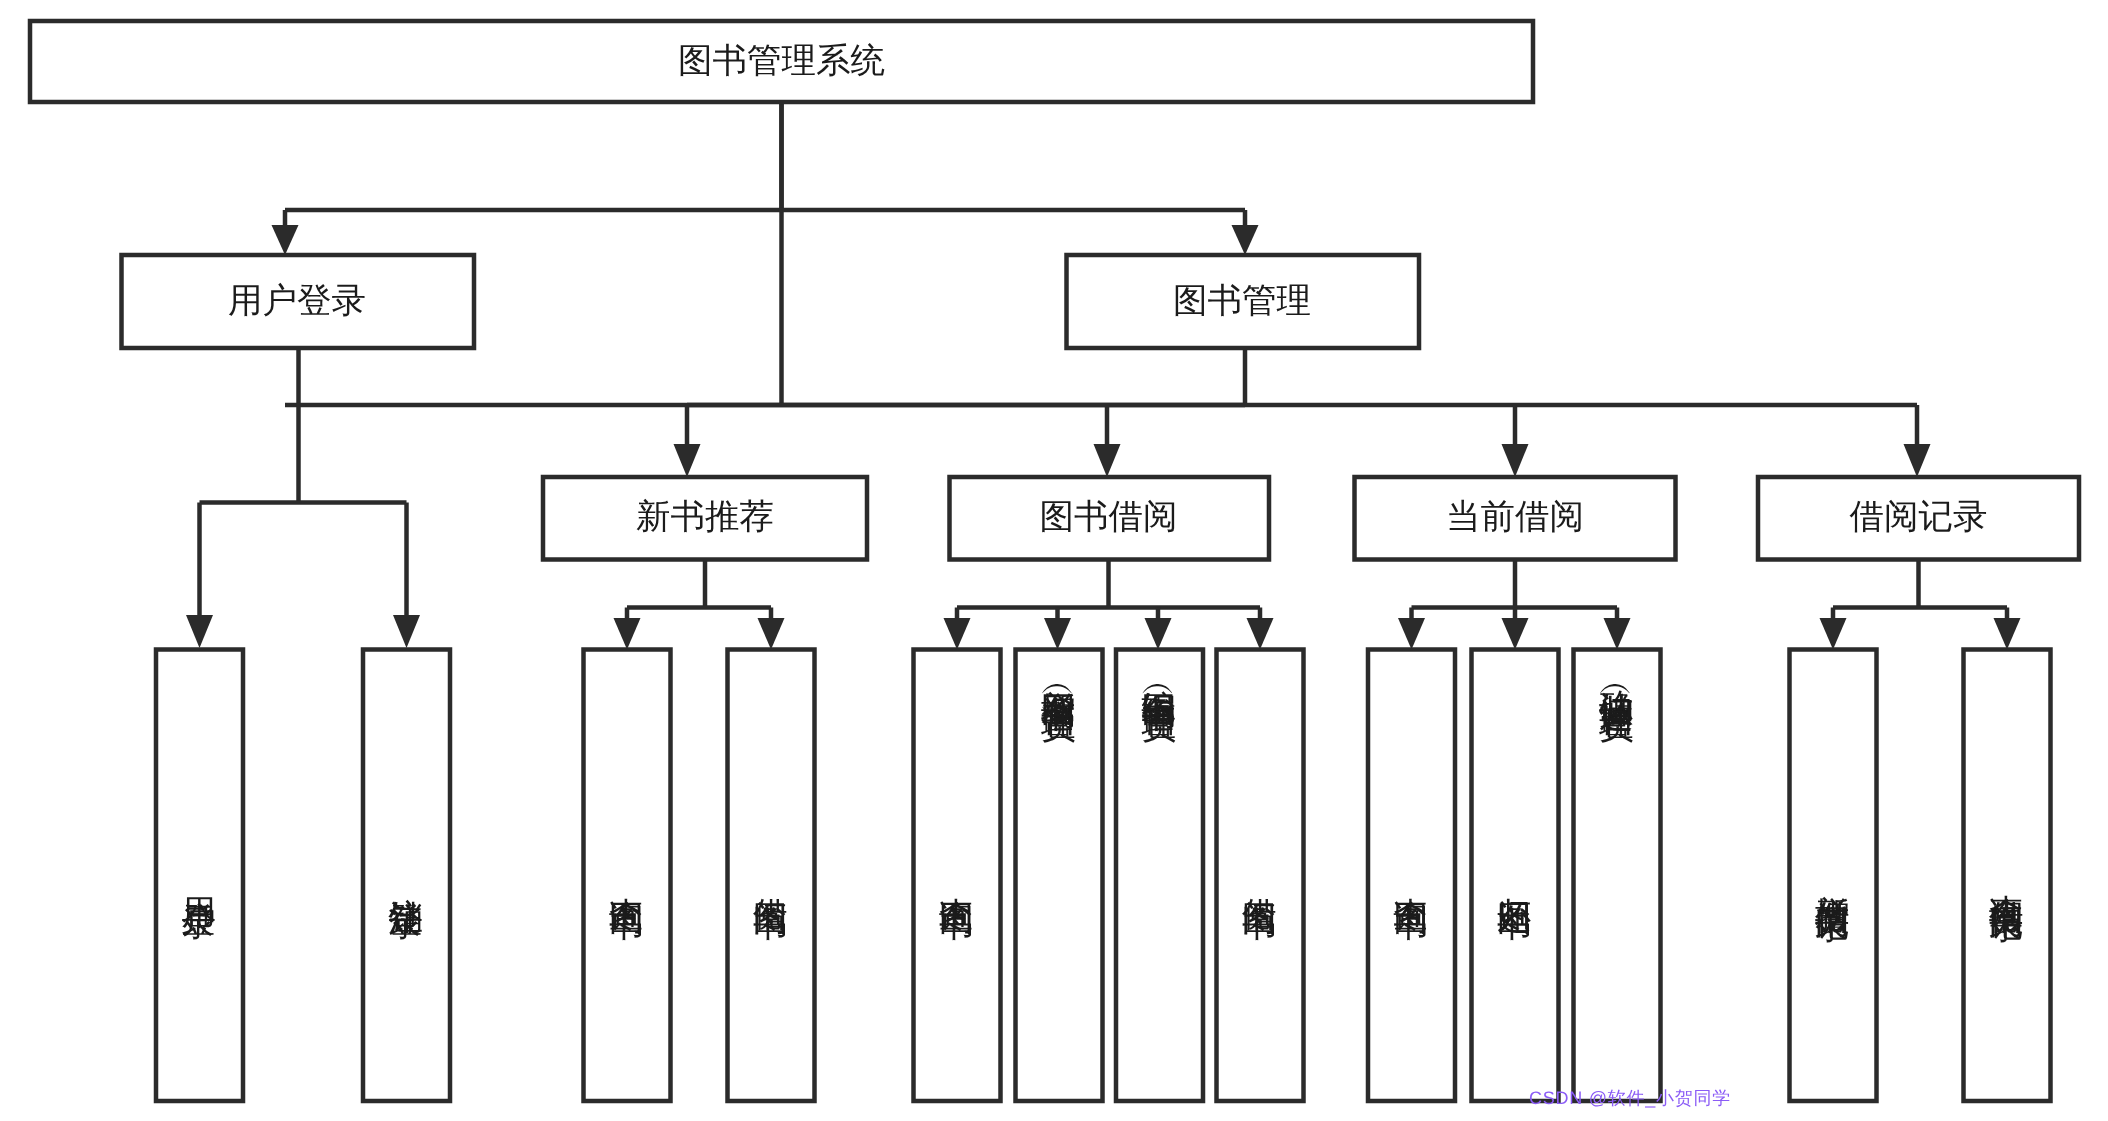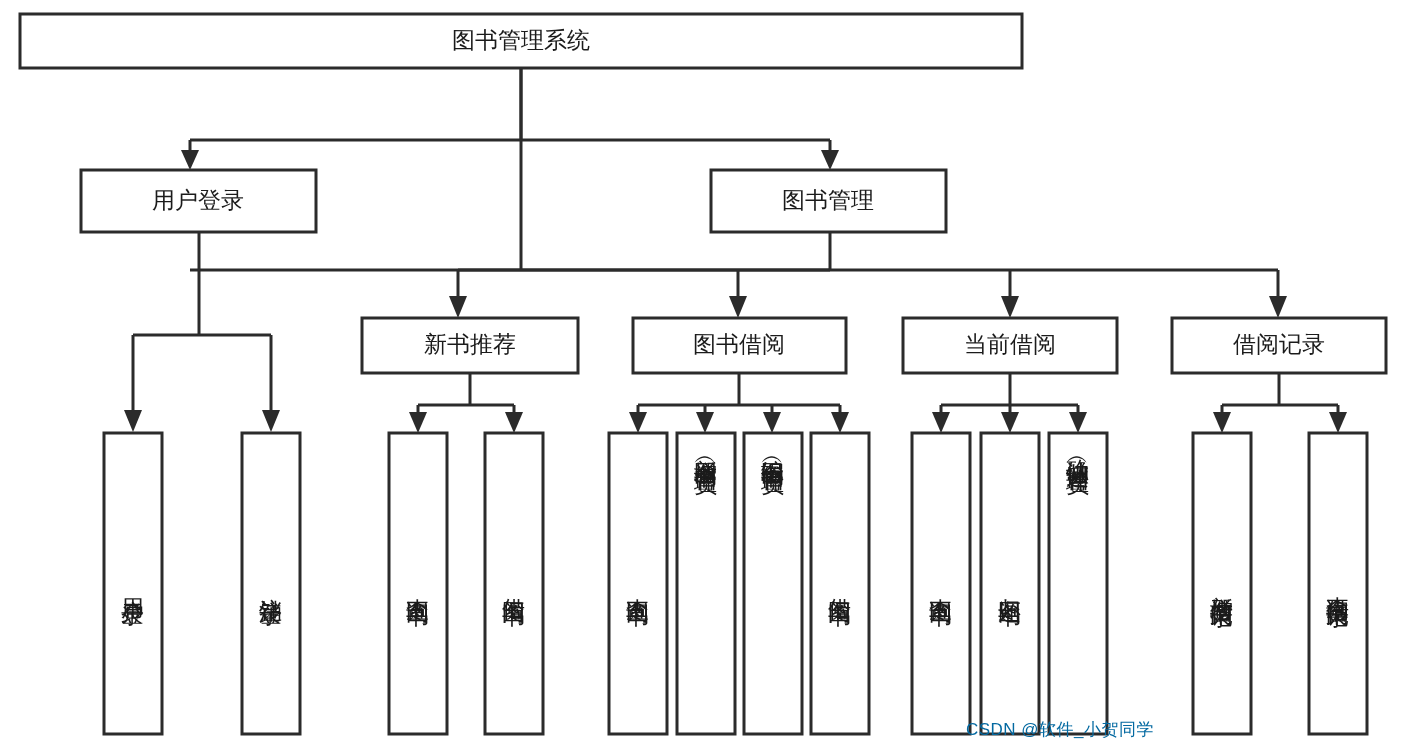--- a/index.html
+++ b/index.html
@@ -63,22 +63,22 @@
     line-height: 1.05;
     color: #1b1b1b;
     letter-spacing: 2px;
     white-space: nowrap;
   }
   .watermark {
     position: absolute;
     right: 6px;
     bottom: 6px;
     font-family: "Liberation Sans", "DejaVu Sans", sans-serif;
-    font-size: 17px;
-    color: #0369a1;
+    font-size: 12px;
+    color: #8b5cf6;
     letter-spacing: 0.5px;
     white-space: nowrap;
   }
 </style>
 </head>
 <body>
 
 <div id="diagram-root">
 
   <svg id="flowchart" viewBox="0 0 1405 747" xmlns="http://www.w3.org/2000/svg">

